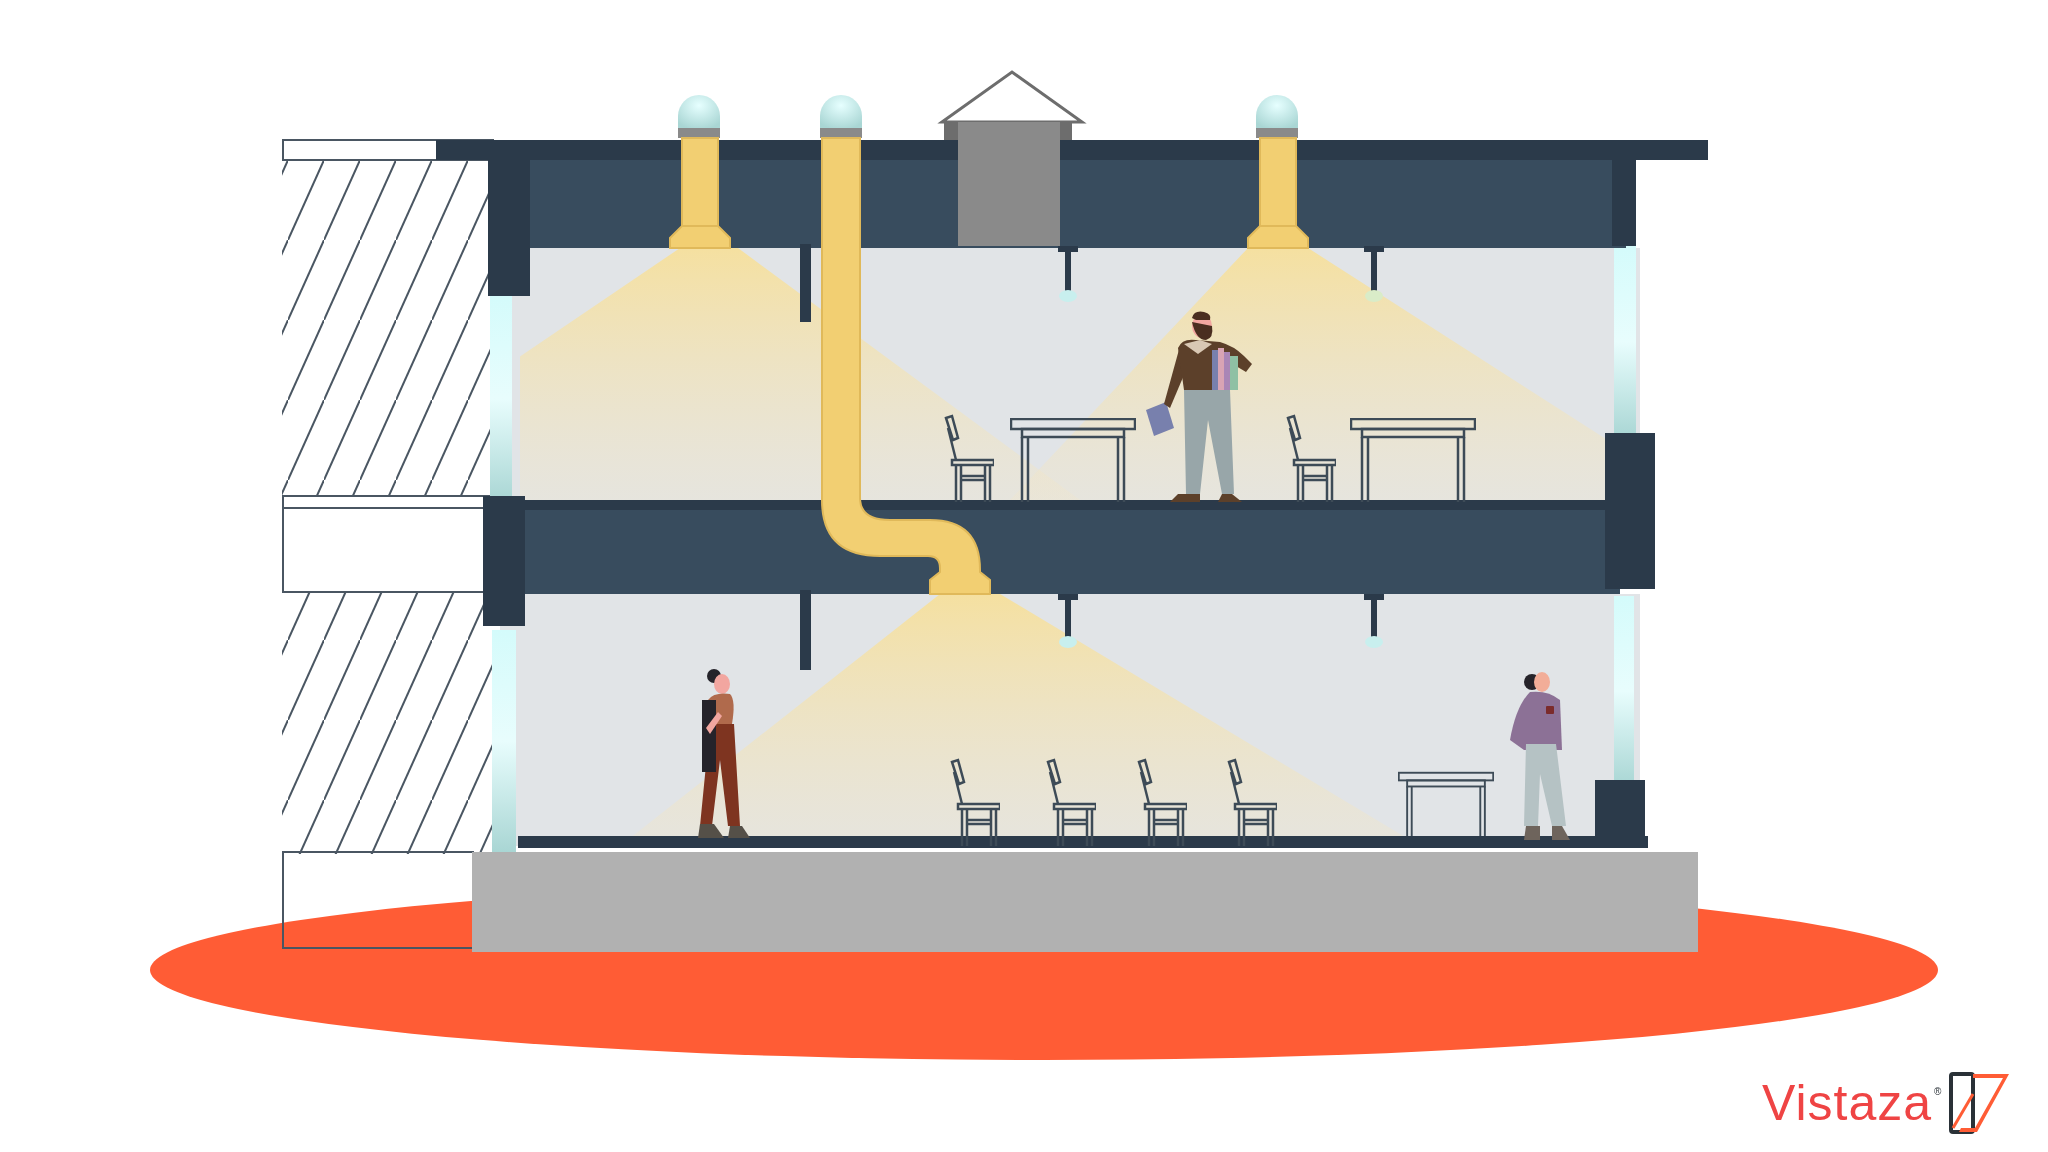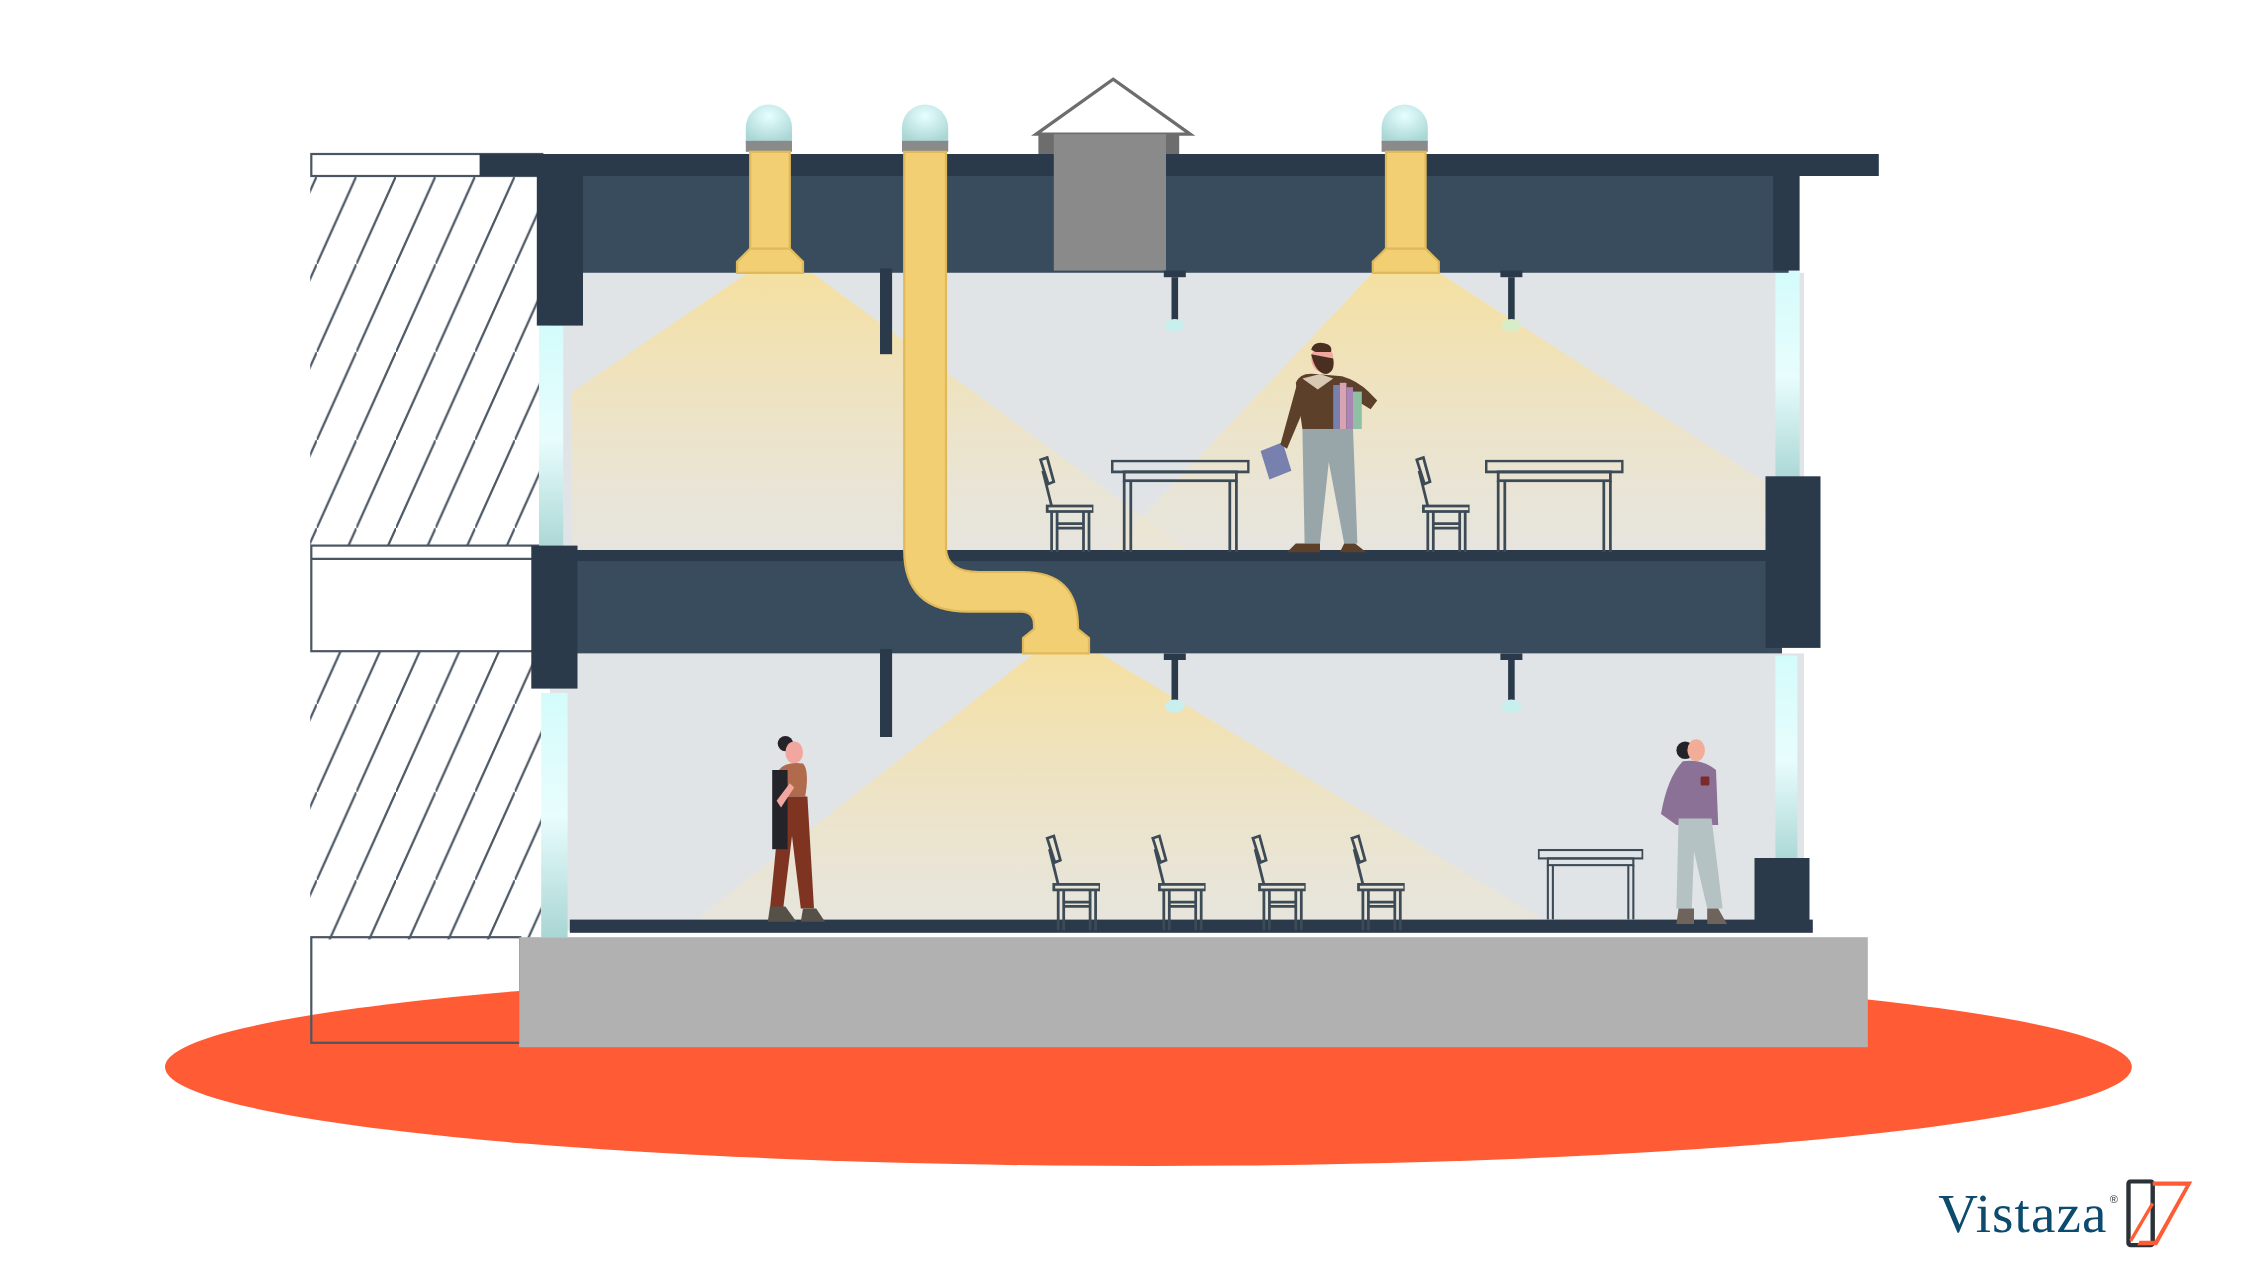--- a/index.html
+++ b/index.html
@@ -1,19 +1,19 @@
 <!DOCTYPE html>
 <html><head>
 <meta charset="utf-8">
 <style>
   html,body{margin:0;padding:0;background:#ffffff;}
   body{width:2048px;height:1152px;position:relative;overflow:hidden;font-family:"Liberation Sans",sans-serif;}
   #scene{position:absolute;left:0;top:0;width:2048px;height:1152px;}
   .logo{position:absolute;left:1762px;top:1068px;height:70px;display:flex;align-items:center;}
-  .logo-text{font-family:Liberation Serif, serif;font-size:50px;color:#0c4a6e;letter-spacing:1px;font-weight:400;}
+  .logo-text{font-family:Liberation Sans, sans-serif;font-size:50px;color:#ef4444;letter-spacing:1px;font-weight:400;}
   .logo-reg{font-size:10px;color:#2a3137;margin-left:2px;align-self:flex-start;margin-top:18px;}
   .logo-mark{margin-left:6px;}
 </style>
 </head>
 <body>
 
 <svg id="scene" width="2048" height="1152" viewBox="0 0 2048 1152" xmlns="http://www.w3.org/2000/svg">
   <defs>
     <linearGradient id="coneGrad" x1="0" y1="0" x2="0" y2="1">
       <stop offset="0" stop-color="#f5e0a0" stop-opacity="1"></stop>

